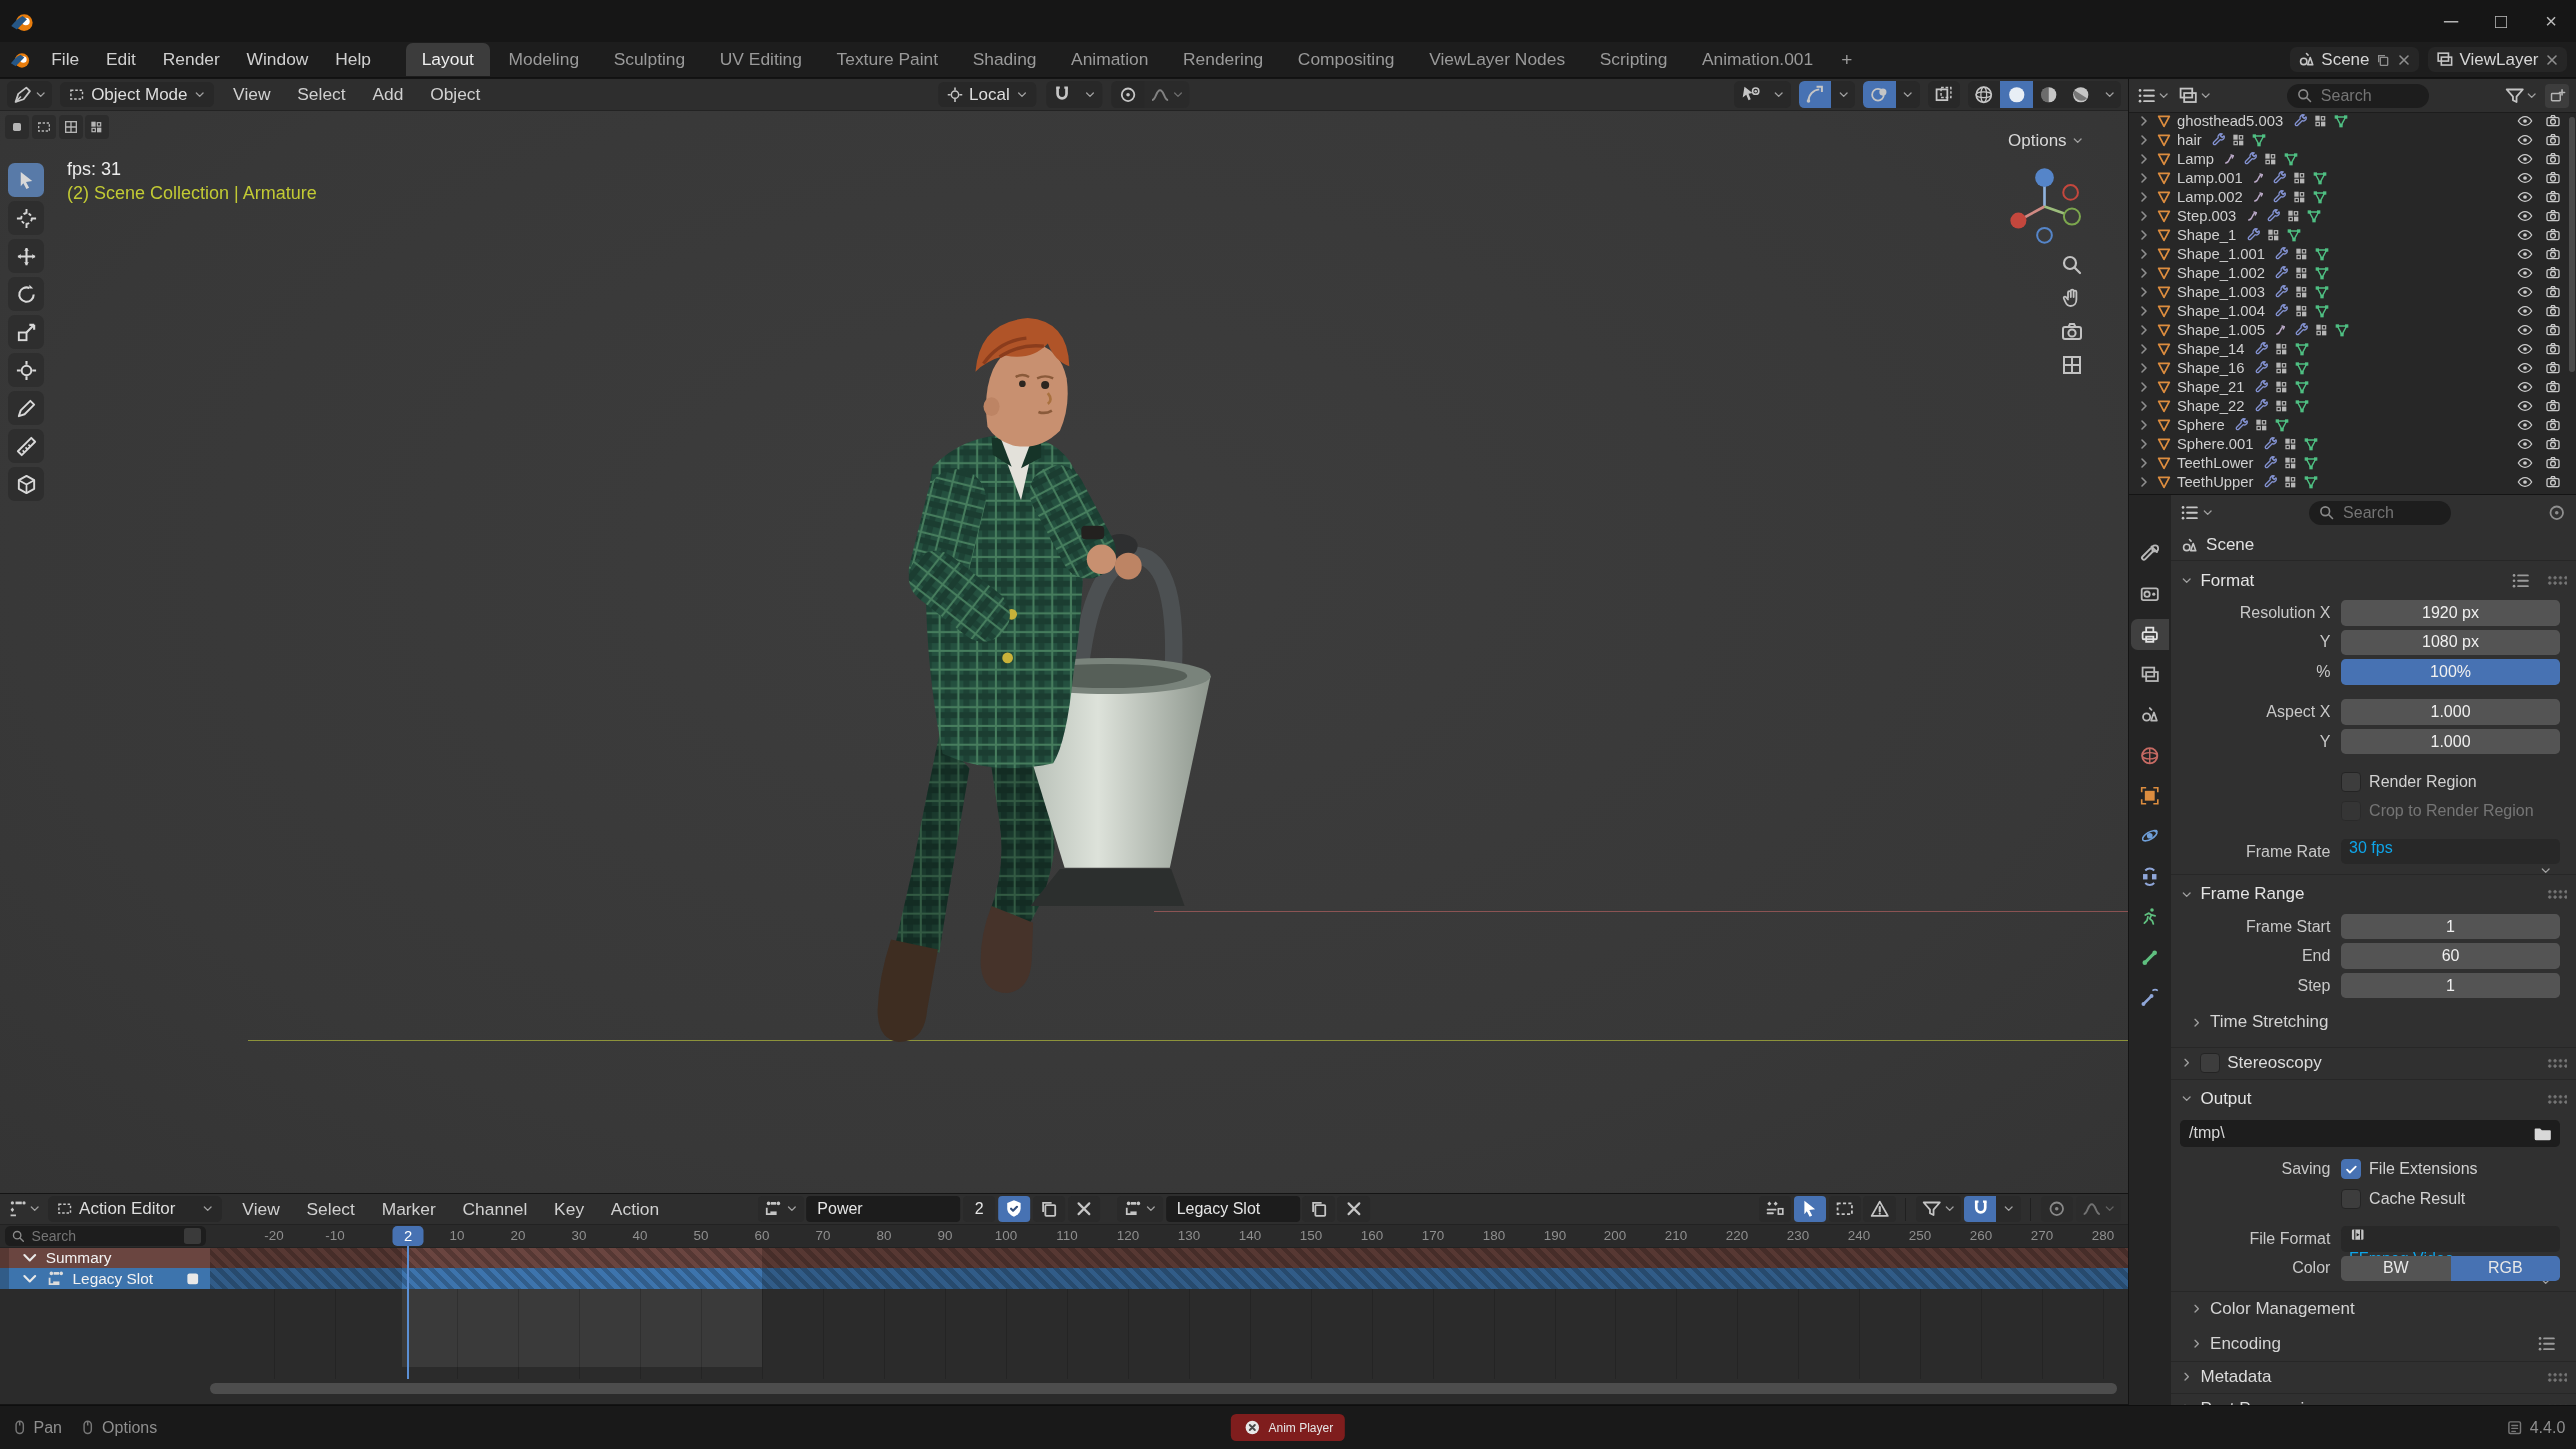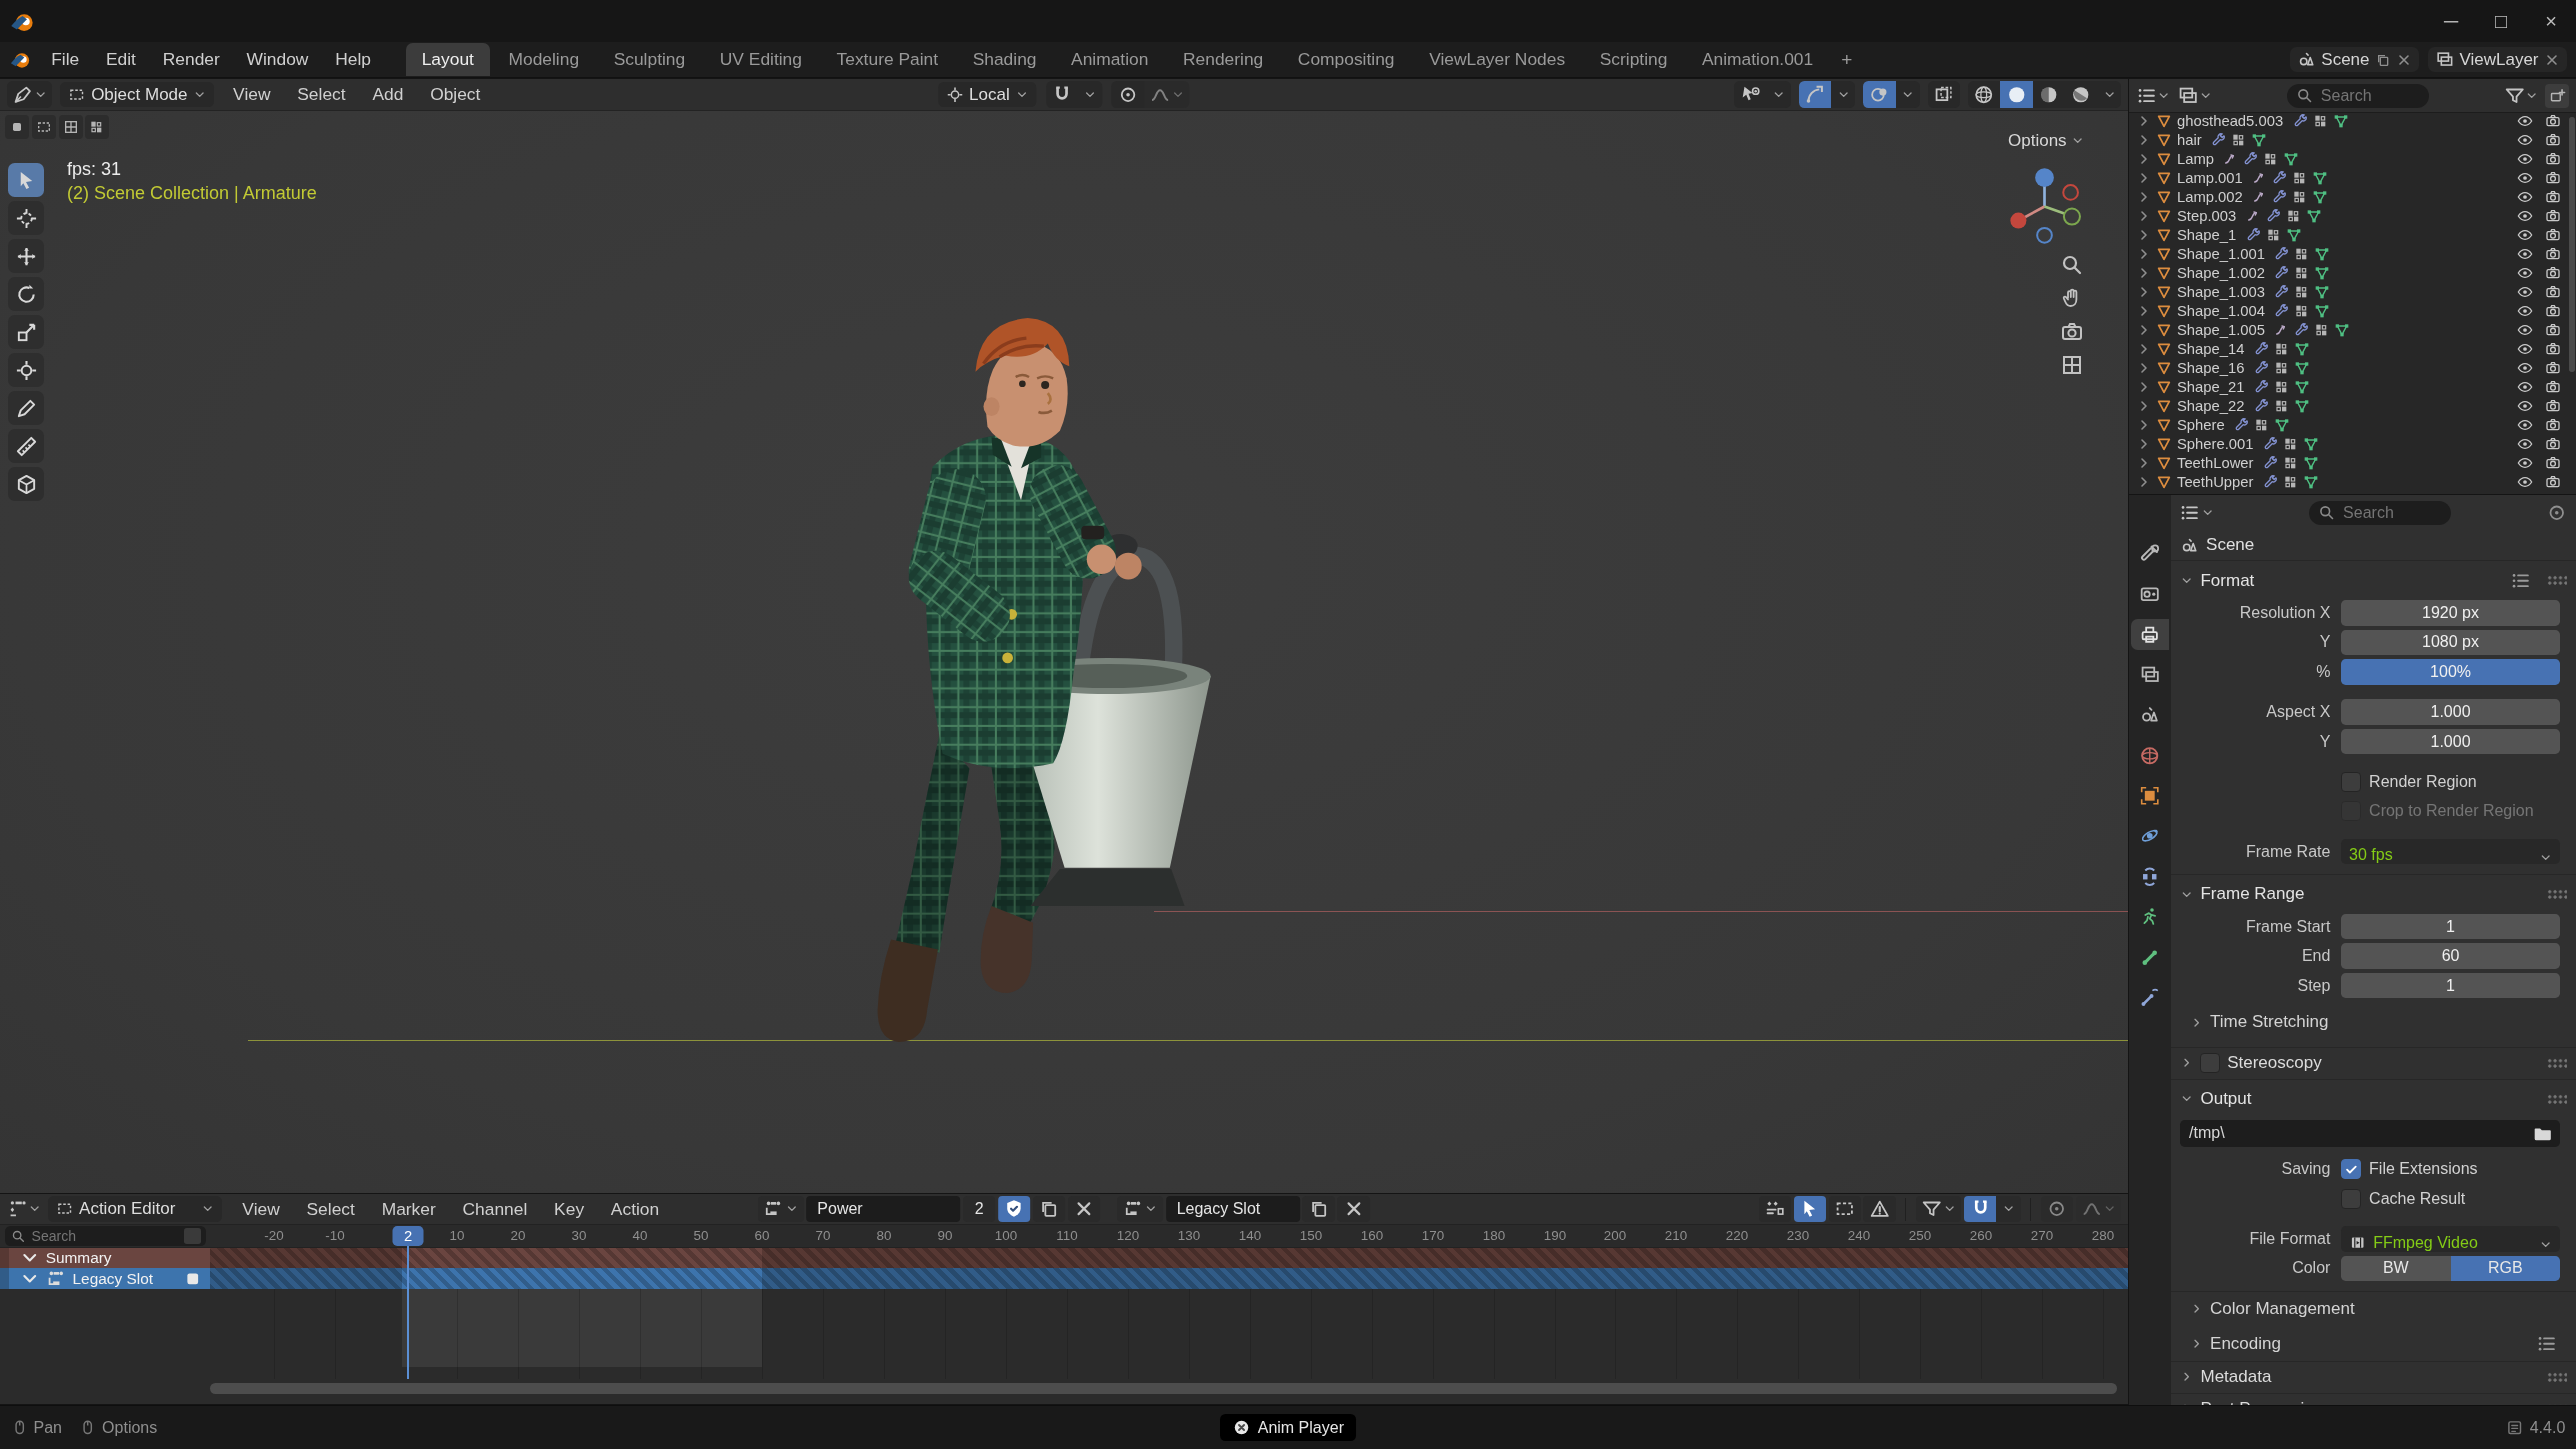--- a/index.html
+++ b/index.html
@@ -71,21 +71,21 @@
   #pr-top{height:35px;display:flex;align-items:center;padding:0 8px;gap:8px;}
   #pr-crumb{height:31px;display:flex;align-items:center;gap:6.7px;padding:0 9.4px;font-size:17px;color:#e0e0e0;border-bottom:1.3px solid #272727;}
   .panel{border-bottom:1.3px solid #272727;padding:4px 0 9.4px 0;}
   .phead{height:31px;display:flex;align-items:center;gap:6.7px;padding:0 9.4px;font-size:17px;color:#e4e4e4;}
   .phead .grip{margin-left:auto;width:20px;height:10.7px;background:radial-gradient(circle,#787878 1.3px,transparent 1.7px);background-size:5.4px 5.4px;}
   .prow{display:grid;grid-template-columns:154px 1fr;gap:6.7px;align-items:center;margin:4px 16px 0 9.4px;height:25.5px;}
   .prow.gap{margin-top:14.8px;}
   .plabel{text-align:right;font-size:16px;color:#c8c8c8;padding-right:4px;white-space:nowrap;}
   .fld{background:#545454;border-radius:4.7px;height:25.5px;display:flex;align-items:center;justify-content:center;font-size:16px;color:#f0f0f0;}
   .fld.slider{background:#4772b3;}
-  .ddf{background:#282828;border-radius:4.7px;height:25.5px;display:flex;align-items:flex-end;font-size:16px;color:#84cc16;padding:0 8px;gap:6.7px;}
+  .ddf{background:#282828;border-radius:4.7px;height:25.5px;display:flex;align-items:flex-start;font-size:16px;color:#0ea5e9;padding:0 8px;gap:6.7px;flex-direction:column;}
   .ddf .caret{margin-left:auto;}
   .cbrow{display:flex;align-items:center;gap:8px;font-size:16px;color:#d2d2d2;}
   .cb{width:20px;height:20px;border-radius:4px;background:#3d3d3d;border:0.7px solid #242424;display:flex;align-items:center;justify-content:center;}
   .cb.on{background:#4772b3;border-color:#4772b3;}
   .cb .ic{width:14.8px;height:14.8px;color:#fff;}
   .dis{opacity:.42;}
   .seg{display:flex;border-radius:4.7px;overflow:hidden;height:25.5px;}
   .seg .sb{flex:1;display:flex;align-items:center;justify-content:center;font-size:16px;background:#545454;color:#e8e8e8;}
   .seg .sb.on{background:#4772b3;}
   .pathfld{display:flex;align-items:center;background:#1d1d1d;border-radius:4.7px;height:27px;margin:5.4px 16px 2.7px 9.4px;padding:0 6.7px;}
@@ -113,21 +113,21 @@
   .chrow .inner{position:relative;display:flex;align-items:center;gap:5.4px;width:201px;}
   #ds-tracks{position:absolute;left:0;top:95px;width:100%;height:90px;background:#2b2b2b;}
   #band{position:absolute;background:#3a3a3a;}
   .gline{position:absolute;width:1.3px;background:rgba(0,0,0,.16);}
   #playline{position:absolute;width:2px;background:#5b8fd4;}
   #playhead{position:absolute;top:32px;width:31px;height:20px;background:#4772b3;border-radius:4.7px;display:flex;align-items:center;justify-content:center;font-size:14.8px;color:#fff;transform:translateX(-50%);}
   #ds-scroll{position:absolute;left:210px;right:10.7px;top:189px;height:10.7px;background:#4d4d4d;border-radius:5.4px;}
   
   #statusbar{position:absolute;left:0;top:1405px;width:2576px;height:44px;background:#191919;display:flex;align-items:center;padding:0 10.7px;border-top:1.3px solid #0e0e0e;}
   #statusbar .s-item{display:flex;align-items:center;gap:5.4px;font-size:16px;color:#8f8f8f;margin-right:17.4px;}
-  #sb-center{position:absolute;left:50%;transform:translateX(-50%);display:flex;align-items:center;gap:6.7px;background:#000000;border-radius:5.4px;padding:4px 12px;font-size:16px;color:#e6e6e6;}
+  #sb-center{position:absolute;left:50%;transform:translateX(-50%);display:flex;align-items:center;gap:6.7px;background:#7f1d1d;border-radius:5.4px;padding:4px 12px;font-size:12px;color:#e6e6e6;}
   #sb-right{margin-left:auto;display:flex;align-items:flex-end;gap:6.7px;font-size:16px;color:#8f8f8f;}
   .sep{width:1.3px;height:23px;background:#202020;margin:0 6.7px;}
   .caret{width:13.4px;height:13.4px;color:#9f9f9f;}
 </style>
 </head>
 <body>
 
 <svg width="0" height="0" style="position:absolute" aria-hidden="true">
   <defs>
     <symbol id="i-cd" viewBox="0 0 24 24">

